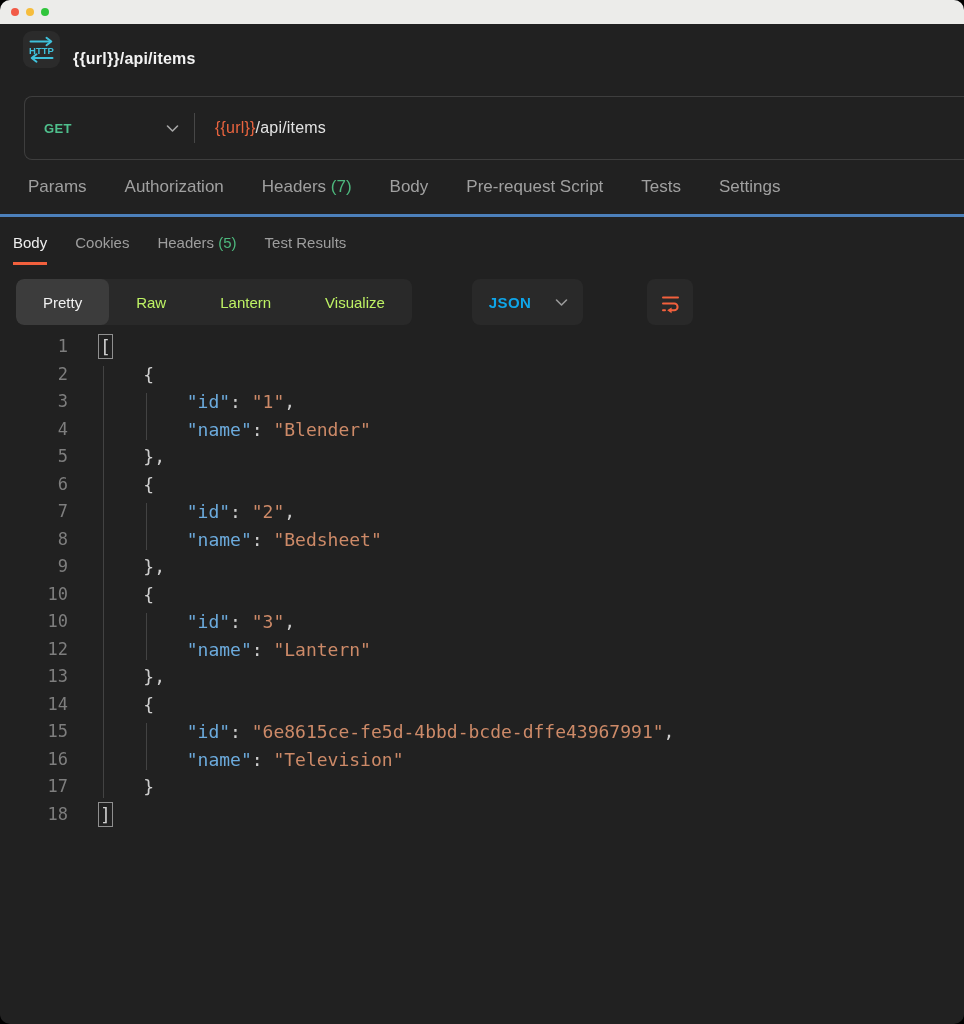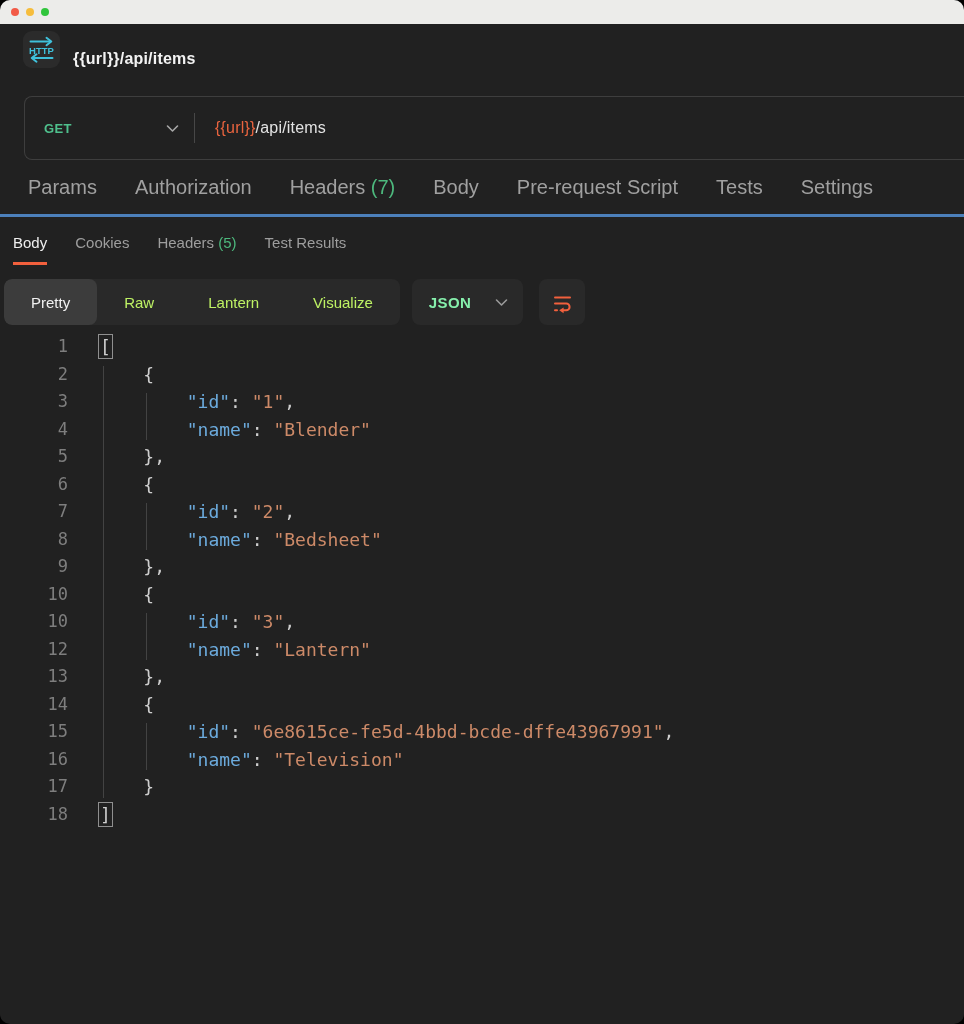--- a/index.html
+++ b/index.html
@@ -35,36 +35,36 @@
 
   
   .url-bar{margin:20px 0 0 24px;height:64px;border:1px solid #3E3E3E;border-right:none;border-radius:8px 0 0 8px;display:flex;align-items:center;background:var(--bg);}
   .method-select{display:flex;align-items:center;width:169px;padding:0 15px 0 19px;cursor:pointer;height:100%;}
   .method-label{color:var(--method-green);font-size:13px;font-weight:700;letter-spacing:.4px;flex:1;}
   .url-divider{width:1px;height:30px;background:#474747;}
   .url-input{margin-left:20px;font-size:16px;color:#E3E3E3;font-weight:500;letter-spacing:.2px;white-space:pre;cursor:text;flex:1;}
   .url-prefix{color:var(--url-orange);}
 
   
-  .req-tabs{display:flex;gap:38px;padding-left:28px;height:57px;align-items:center;border-bottom:3px solid var(--focus-blue);font-size:20px;color:#A0A0A0;}
+  .req-tabs{display:flex;gap:38px;padding-left:28px;height:57px;align-items:center;border-bottom:3px solid var(--focus-blue);font-size:17px;color:#A0A0A0;}
   .req-tabs .tab{cursor:pointer;white-space:nowrap;}
   .tab-count{color:var(--count-green);}
 
   
   .resp-tabs{display:flex;gap:28px;padding-left:13px;height:48px;align-items:flex-end;font-size:15px;color:#9E9E9E;}
   .resp-tabs .tab{padding-bottom:11px;border-bottom:3px solid transparent;cursor:pointer;white-space:nowrap;}
   .resp-tabs .tab.active{color:#EFEFEF;border-bottom-color:var(--accent-orange);}
 
   
-  .toolbar{display:flex;align-items:center;margin:14px 0 0 4px;}
+  .toolbar{display:flex;align-items:center;margin:14px 0 0 16px;gap:48px;}
   .segmented{display:flex;background:#292929;border-radius:8px;height:46px;align-items:stretch;overflow:hidden;}
   .seg{display:flex;align-items:center;padding:0 27px;color:#bef264;font-size:15px;cursor:pointer;}
   .seg.active{background:#3C3C3C;color:#F1F1F1;border-radius:8px;}
   .format-dd{margin-left:12px;height:46px;background:#292929;border-radius:8px;display:flex;align-items:center;padding:0 15px 0 17px;gap:24px;cursor:pointer;}
-  .format-value{color:#86efac;font-size:15px;font-weight:600;letter-spacing:.4px;}
+  .format-value{color:#0ea5e9;font-size:15px;font-weight:600;letter-spacing:.4px;}
   .wrap-btn{margin-left:16px;width:46px;height:46px;background:#292929;border-radius:8px;display:flex;align-items:center;justify-content:center;cursor:pointer;}
 
   
   .editor{position:relative;margin-top:8px;font-family:"DejaVu Sans Mono",monospace;font-size:18px;line-height:27.5px;}
   .code-row{display:flex;height:27.5px;white-space:pre;}
   .ln{width:68px;text-align:right;color:#7E7E7E;font-size:17px;flex:0 0 auto;}
   .code{margin-left:32px;}
   .tok-p{color:#CFCFCF;}
   .tok-k{color:var(--key-blue);}
   .tok-v{color:var(--string-orange);}

